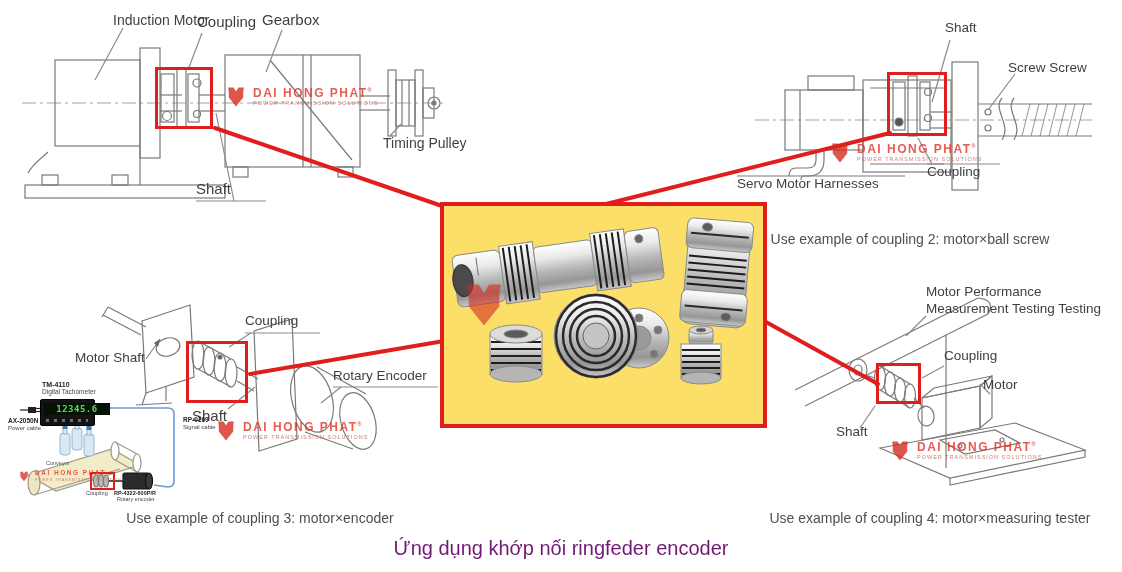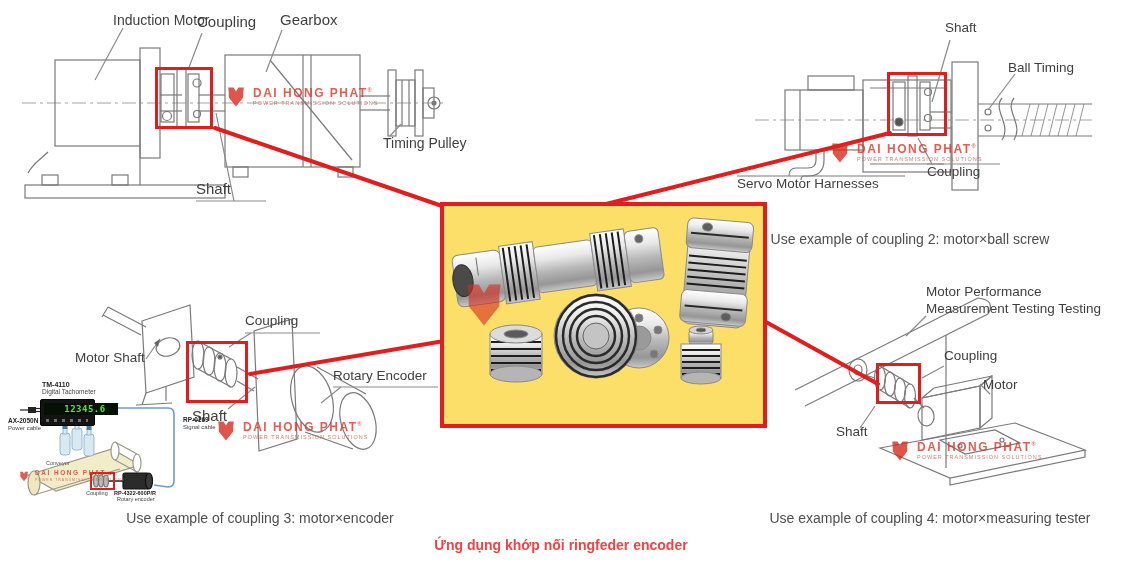--- a/index.html
+++ b/index.html
@@ -22,26 +22,26 @@
   .wm .t{line-height:1;}
   .wm .brand{font-weight:700;letter-spacing:1.5px;color:rgba(222,52,38,.8);white-space:nowrap;}
   .wm .tag{letter-spacing:1px;color:rgba(193,92,80,.8);white-space:nowrap;margin-top:2px;}
   .wm .reg{font-size:.45em;vertical-align:super;}
   .wm-md .brand{font-size:12px;}  .wm-md .tag{font-size:5.5px;}  .wm-md .logo{width:24px;height:22px;}
   .wm-xs .brand{font-size:6.5px;} .wm-xs .tag{font-size:3.5px;} .wm-xs .logo{width:12px;height:11px;}
   .wm-lg .brand{font-size:24px;letter-spacing:3px;color:rgba(222,55,40,.55);}
   .wm-lg .tag{font-size:10px;color:rgba(80,70,58,.85);letter-spacing:2.6px;margin-top:4px;}
   .wm-lg .logo{width:52px;height:46px;}
   #title{position:absolute;left:0;right:0;top:537px;z-index:3;text-align:center;
-         font-weight:700;font-size:14px;color:#ef4444;}
+         font-weight:400;font-size:20px;color:#701a75;}
   .tach{position:absolute;left:40px;top:399px;width:53px;height:25px;background:#141414;
         border:1px solid #000;border-radius:2px;z-index:3;}
   .tach-screen{position:absolute;left:3px;top:3px;width:66px;height:12px;background:#061106;
         color:#4ee24e;font-family:"DejaVu Sans Mono",monospace;font-size:9px;font-weight:700;
-        text-align:center;line-height:12px;letter-spacing:.5px;padding-left:8px;}
+        text-align:center;line-height:12px;letter-spacing:.5px;}
   .tach-btns{position:absolute;left:5px;bottom:3px;width:42px;height:3px;
         background:repeating-linear-gradient(90deg,#6f6f6f 0 3px,transparent 3px 8px);}
 </style>
 </head>
 <body>
 
 <div id="stage">
 
   <svg class="diag" style="left:20px;top:10px" width="440" height="230" viewBox="0 0 440 230">
     <g stroke="#7a7a7a" stroke-width="1.2" fill="none">
@@ -92,21 +92,21 @@
         <line x1="182" y1="23" x2="168" y2="60"></line>
         <line x1="262" y1="20" x2="246" y2="62"></line>
         <line x1="370" y1="126" x2="381" y2="114"></line>
         <line x1="176" y1="191" x2="246" y2="191"></line>
         <line x1="214" y1="191" x2="196" y2="103"></line>
       </g>
     </g>
   </svg>
   <div class="lbl lbl-sm" style="left:113px;top:13px">Induction Motor</div>
   <div class="lbl lbl-lg" style="left:197px;top:14px">Coupling</div>
-  <div class="lbl lbl-lg" style="left:280px;top:12px">Gearbox</div>
+  <div class="lbl lbl-lg" style="left:262px;top:12px">Gearbox</div>
   <div class="lbl lbl-sm" style="left:383px;top:136px">Timing Pulley</div>
   <div class="lbl lbl-lg" style="left:196px;top:181px">Shaft</div>
   <div class="rbox" style="left:155px;top:67px;width:58px;height:62px"></div>
 
   <svg class="diag" style="left:700px;top:12px" width="400" height="215" viewBox="0 0 400 215">
     <g stroke="#7a7a7a" stroke-width="1.2" fill="none">
       <line x1="55" y1="108" x2="392" y2="108" stroke="#a3a3a3" stroke-width="1" stroke-dasharray="14 4 3 4"></line>
       <g>
         <rect x="85" y="78" width="78" height="60"></rect>
         <rect x="108" y="64" width="46" height="14"></rect>
@@ -150,21 +150,21 @@
       </g>
       <g stroke="#8a8a8a">
         <line x1="250" y1="28" x2="232" y2="90"></line>
         <line x1="315" y1="62" x2="288" y2="98"></line>
         <line x1="227" y1="152" x2="300" y2="152"></line>
         <line x1="232" y1="152" x2="218" y2="126"></line>
       </g>
     </g>
   </svg>
   <div class="lbl" style="left:945px;top:20px">Shaft</div>
-  <div class="lbl" style="left:1008px;top:60px">Ball Timing</div>
+  <div class="lbl" style="left:1008px;top:60px">Screw Screw</div>
   <div class="lbl" style="left:737px;top:176px">Servo Motor Harnesses</div>
   <div class="lbl" style="left:927px;top:164px">Coupling</div>
   <div class="cap" style="left:715px;top:231px;width:390px">Use example of coupling 2: motor×ball screw</div>
   <div class="rbox" style="left:887px;top:72px;width:60px;height:64px"></div>
 
   <svg class="diag" style="left:8px;top:297px" width="430" height="215" viewBox="0 0 430 215">
     <g stroke="#7a7a7a" stroke-width="1.2" fill="none">
       <g>
         <line x1="100" y1="10" x2="138" y2="30"></line>
           <line x1="95" y1="18" x2="133" y2="38"></line>

